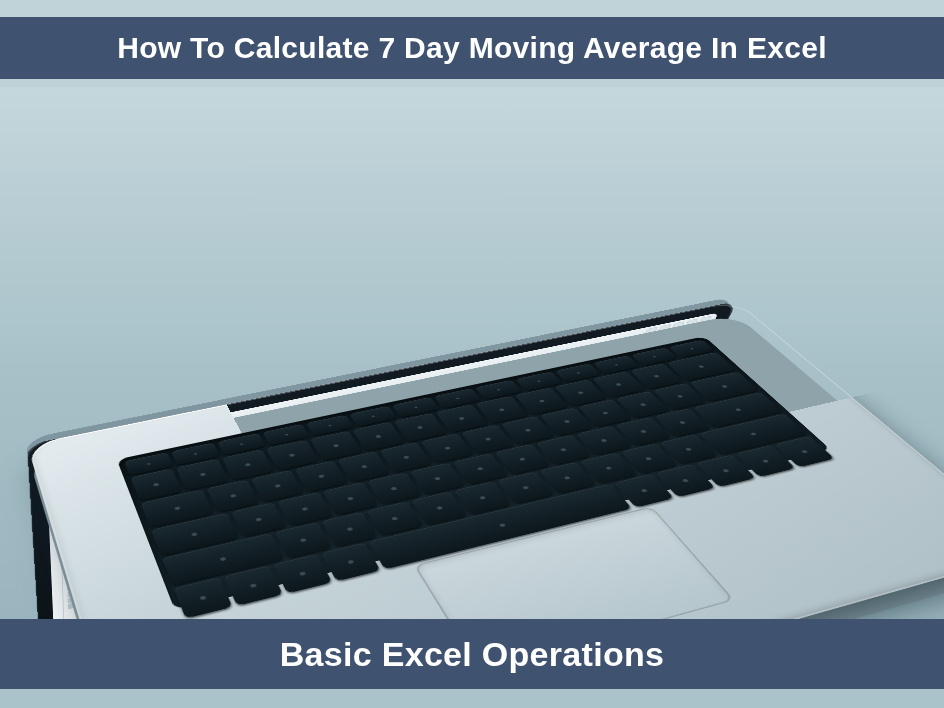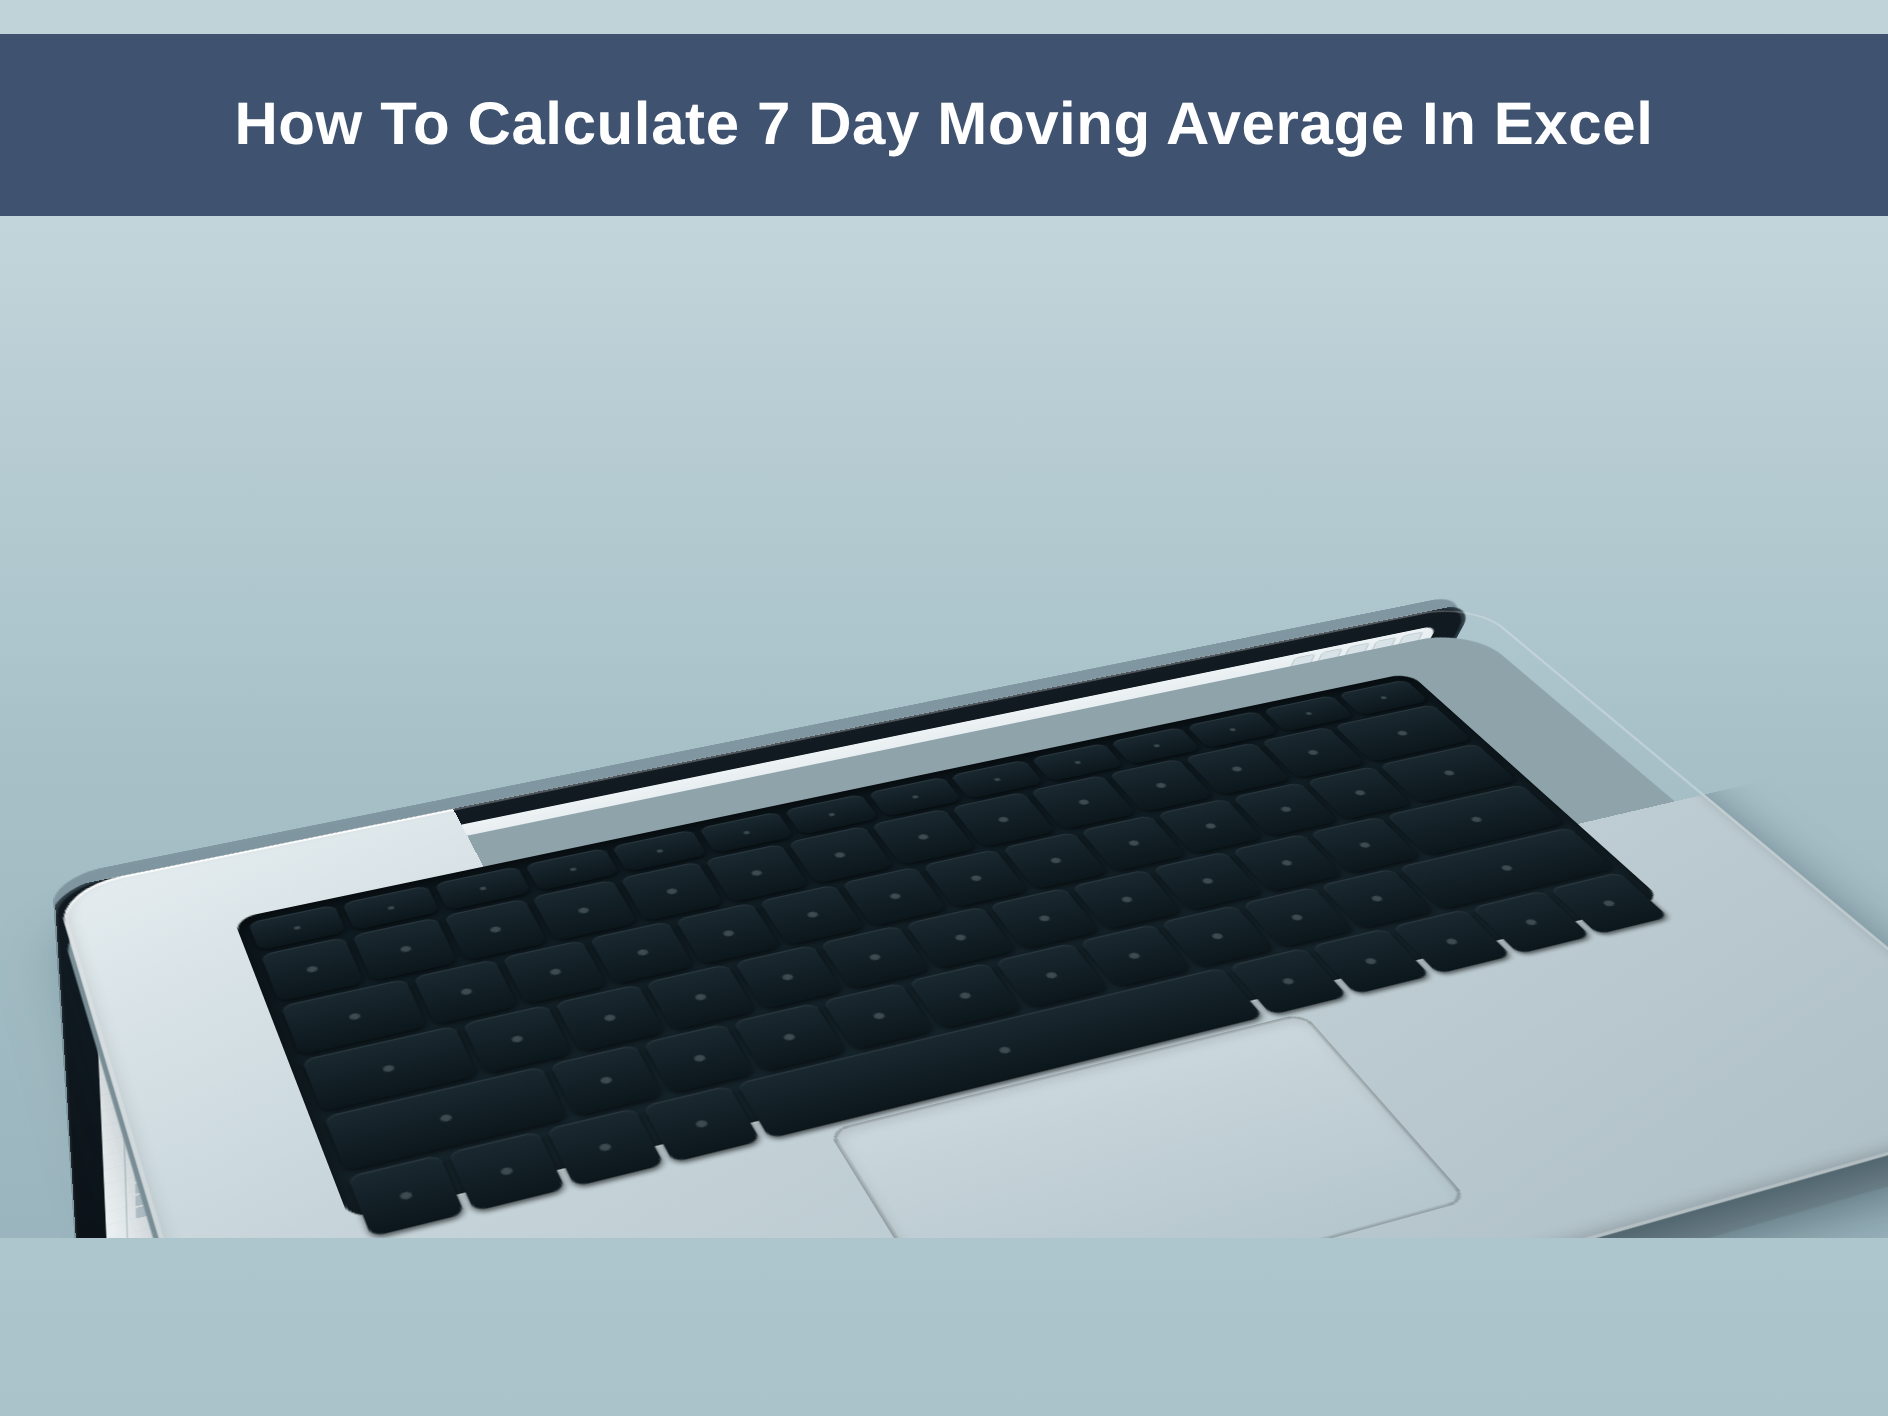--- a/index.html
+++ b/index.html
@@ -24,21 +24,21 @@
     color: #ffffff;
     text-align: center;
     display: flex;
     align-items: center;
     justify-content: center;
     font-weight: 600;
     letter-spacing: 0.3px;
   }
   .banner-top {
     top: 17px;
-    height: 91px;
+    height: 62px;
     font-size: 30px;
   }
   .banner-bottom {
     top: 619px;
     height: 70px;
     font-size: 34px;
   }
 
   
   .scene {
@@ -514,14 +514,17 @@
         <div class="trackpad"></div>
       </div>
 
     </div>
   </div>
 
   <div class="banner banner-top">
     <span>How To Calculate 7 Day Moving Average In Excel</span>
   </div>
 
+  <div class="banner banner-bottom">
+    <span>Basic Excel Operations</span>
+  </div>
 
 </div>
 
 </body></html>

